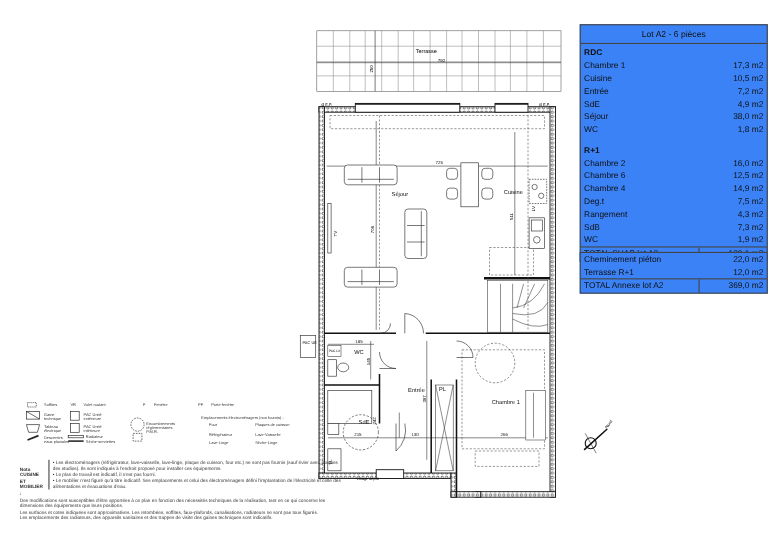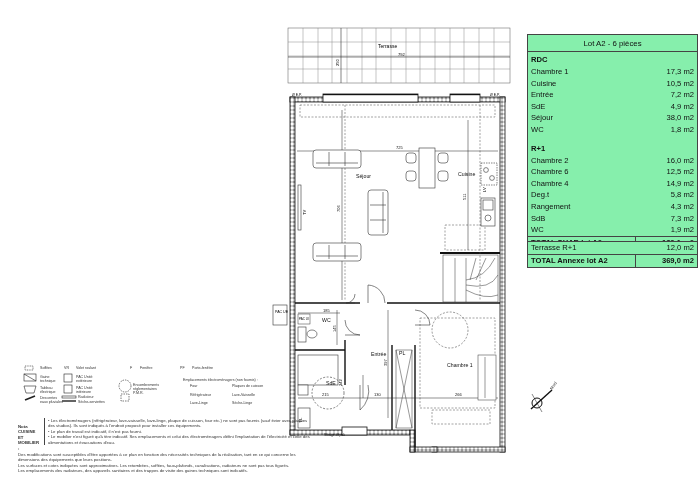--- a/index.html
+++ b/index.html
@@ -1,24 +1,24 @@
 <!DOCTYPE html>
 <html><head>
 <meta charset="utf-8">
 <style>
   html,body{margin:0;padding:0;background:#fff;}
   body{width:700px;height:495px;position:relative;overflow:hidden;font-family:"Liberation Sans",sans-serif;color:#111;}
   .abs{position:absolute;}
   
-  .tbl{position:absolute;left:527px;width:169px;border:1px solid #444;background:#86efac;font-size:7.6px;margin-top:12px;}
+  .tbl{position:absolute;left:527px;width:169px;border:1px solid #444;background:#3b82f6;font-size:7.6px;}
   .tbl .hdr{text-align:center;padding:4px 0 3px;border-bottom:1px solid #444;font-size:7.8px;}
   .tbl .sec{font-weight:bold;padding:3px 3px 2px;}
   .tbl .row{display:flex;justify-content:space-between;padding:1px 3px;height:9.6px;line-height:9.6px;}
   .tbl .gap{height:5px;}
-  .tbl .tot{display:flex;border-top:1px solid #444;font-weight:bold;height:12px;line-height:12px;justify-content:center;}
+  .tbl .tot{display:flex;border-top:1px solid #444;font-weight:normal;height:12px;line-height:12px;justify-content:center;}
   .tbl .tot span:first-child{flex:1;padding-left:3px;border-right:1px solid #444;}
   .tbl .tot span:last-child{width:58px;text-align:right;padding-right:3px;}
   
   .lg{font-size:3.6px;color:#333;}
   .notes{position:absolute;left:18px;font-size:4.3px;color:#333;line-height:5.4px;}
 </style>
 </head>
 <body>
 
 <svg class="abs" style="left:0;top:0" width="700" height="495" viewBox="0 0 700 495">
@@ -281,41 +281,45 @@
   <div class="row">
       <span>Chambre 6</span>
       <span>12,5 m2</span>
     </div>
   <div class="row">
       <span>Chambre 4</span>
       <span>14,9 m2</span>
     </div>
   <div class="row">
       <span>Deg.t</span>
-      <span>5,8 m2</span>
+      <span>7,5 m2</span>
     </div>
   <div class="row">
       <span>Rangement</span>
       <span>4,3 m2</span>
     </div>
   <div class="row">
       <span>SdB</span>
       <span>7,3 m2</span>
     </div>
   <div class="row">
       <span>WC</span>
       <span>1,9 m2</span>
     </div>
   <div class="tot">
       <span>TOTAL SHAB lot A2</span>
       <span>139,1 m2</span>
     </div>
 </div>
 
 <div class="tbl" style="top:229px;">
+  <div class="row">
+      <span>Cheminement piéton</span>
+      <span>22,0 m2</span>
+    </div>
   <div class="row">
       <span>Terrasse R+1</span>
       <span>12,0 m2</span>
     </div>
   <div class="tot">
       <span>TOTAL Annexe lot A2</span>
       <span>369,0 m2</span>
     </div>
 </div>
 

